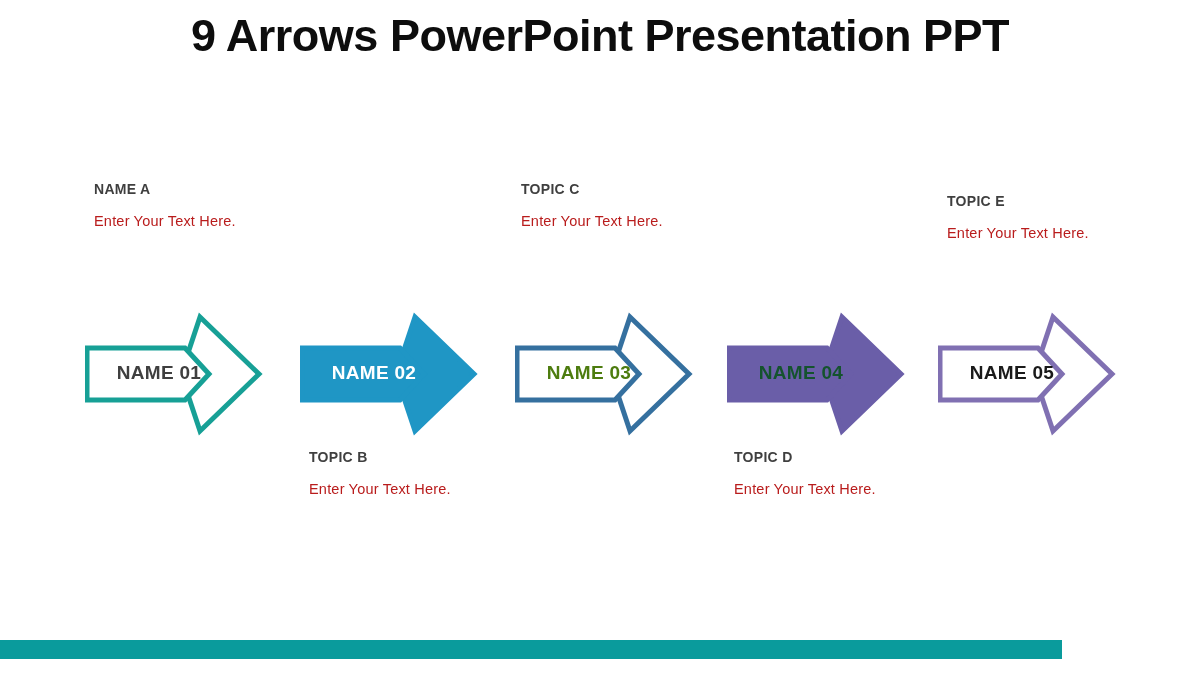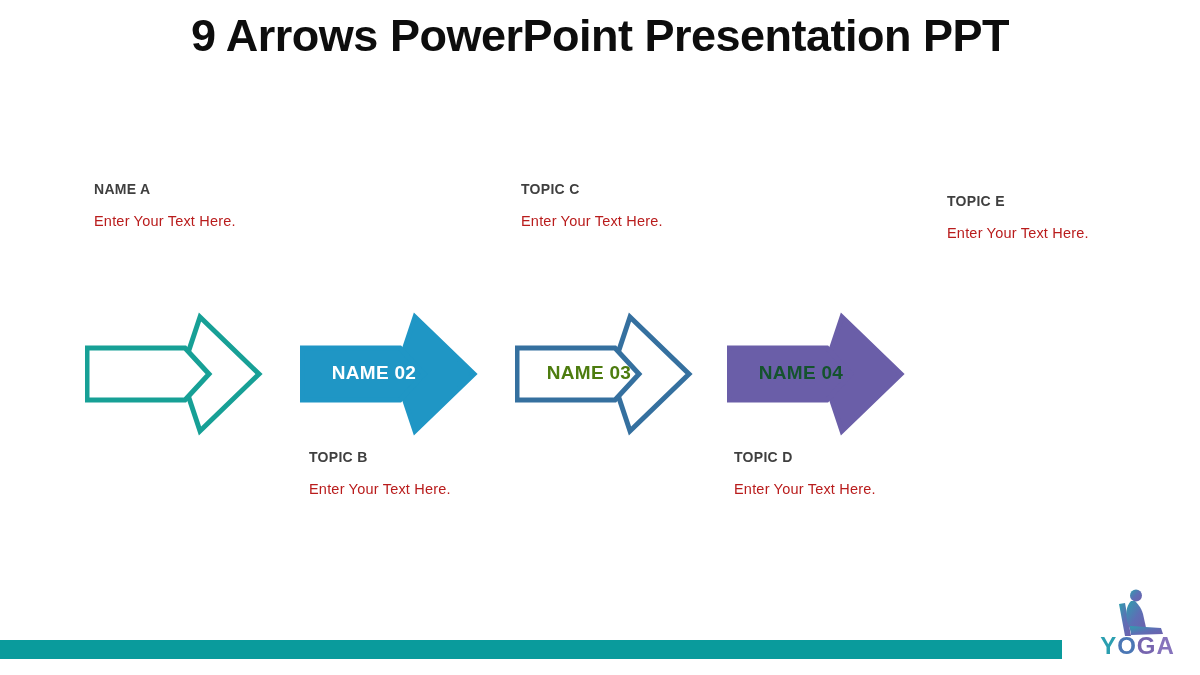--- a/index.html
+++ b/index.html
@@ -63,20 +63,21 @@
   <div class="topic topic-d">
     <div class="topic-label">TOPIC D</div>
     <div class="topic-text">Enter Your Text Here.</div>
   </div>
 
   <div class="arrow arrow-1">
     <svg width="180" height="126" viewBox="0 0 180 126">
       <polygon points="96,63 115,6 174,63 115,120" stroke-width="5" stroke-linejoin="miter" fill="#ffffff" stroke="#17a096"></polygon>
       <polygon points="2,37 100,37 124,63 100,89 2,89" stroke-width="5" stroke-linejoin="miter" fill="#ffffff" stroke="#17a096"></polygon>
     </svg>
+    <div class="arrow-label" style="color: rgb(63, 63, 63);">NAME 01</div>
   </div>
 
   <div class="arrow arrow-2">
     <svg width="180" height="126" viewBox="0 0 180 126">
       <polygon points="96,63 115,6 174,63 115,120" stroke-width="5" stroke-linejoin="miter" fill="#1f96c5" stroke="#1f96c5"></polygon>
       <polygon points="2,37 100,37 124,63 100,89 2,89" stroke-width="5" stroke-linejoin="miter" fill="#1f96c5" stroke="#1f96c5"></polygon>
     </svg>
     <div class="arrow-label" style="color: rgb(255, 255, 255);">NAME 02</div>
   </div>
 
@@ -89,35 +90,24 @@
   </div>
 
   <div class="arrow arrow-4">
     <svg width="180" height="126" viewBox="0 0 180 126">
       <polygon points="96,63 115,6 174,63 115,120" stroke-width="5" stroke-linejoin="miter" fill="#6a5ea8" stroke="#6a5ea8"></polygon>
       <polygon points="2,37 100,37 124,63 100,89 2,89" stroke-width="5" stroke-linejoin="miter" fill="#6a5ea8" stroke="#6a5ea8"></polygon>
     </svg>
     <div class="arrow-label" style="color: #14532d;">NAME 04</div>
   </div>
 
+  <div class="arrow arrow-5">
+    <svg width="180" height="126" viewBox="0 0 180 126">
+      <polygon points="96,63 115,6 174,63 115,120" stroke-width="5" stroke-linejoin="miter" fill="#ffffff" stroke="#8070b2"></polygon>
+      <polygon points="2,37 100,37 124,63 100,89 2,89" stroke-width="5" stroke-linejoin="miter" fill="#ffffff" stroke="#8070b2"></polygon>
+    </svg>
+    <div class="arrow-label" style="color: rgb(26, 26, 26);">NAME 05</div>
+  </div>
 
   <div class="footer-bar" style="background: rgb(10, 155, 156);"></div>
 
-  <div class="logo">
-    <svg class="logo-figure" width="72" height="52" viewBox="0 0 72 52">
-      <defs>
-        <linearGradient id="fig" x1="0" y1="0" x2="1" y2="1">
-          <stop offset="0" stop-color="#2e9fae"></stop>
-          <stop offset="0.5" stop-color="#5d6fb5"></stop>
-          <stop offset="1" stop-color="#6f5fab"></stop>
-        </linearGradient>
-      </defs>
-      <circle cx="39" cy="7.5" r="6" fill="url(#fig)"></circle>
-      <path d="M22,16 L28,48 L34,48 L28,15 Z" fill="url(#fig)"></path>
-      <path d="M34,13 C29,18 28,27 31,36 L34,44 L50,44 L46,26 C44,19 40,15 38,13 Z" fill="url(#fig)"></path>
-      <path d="M33,38 L64,40 L66,46 L34,47 Z" fill="url(#fig)"></path>
-    </svg>
-    <div class="logo-text">
-      <span style="color: rgb(43, 159, 176);">Y</span><span style="color: rgb(75, 119, 181);">O</span><span style="color: rgb(119, 101, 175);">G</span><span style="color: rgb(134, 115, 188);">A</span>
-    </div>
-  </div>
 
 </div>
 
 </body></html>

